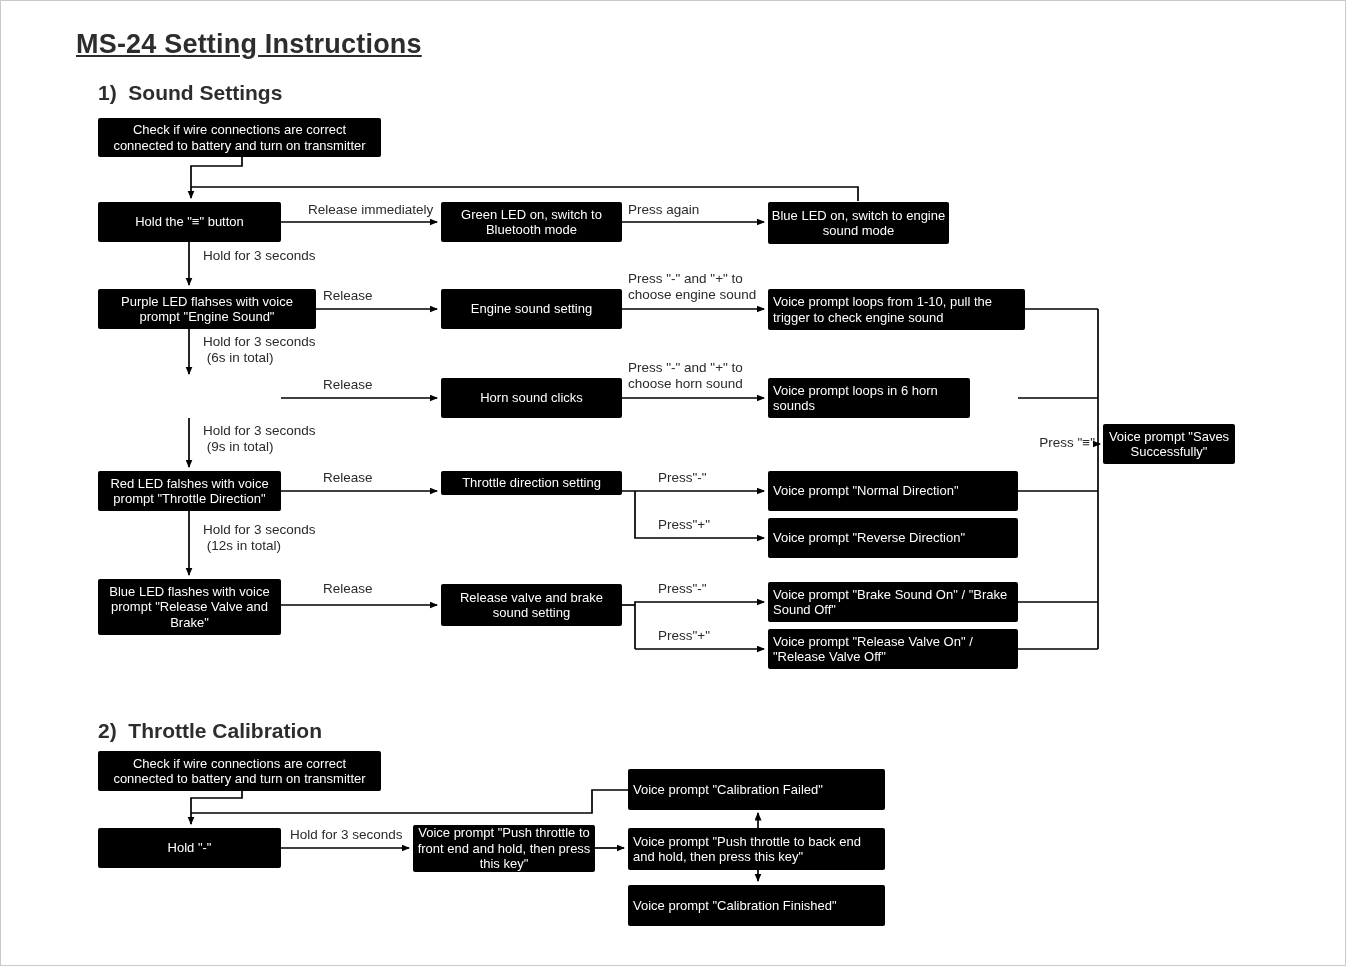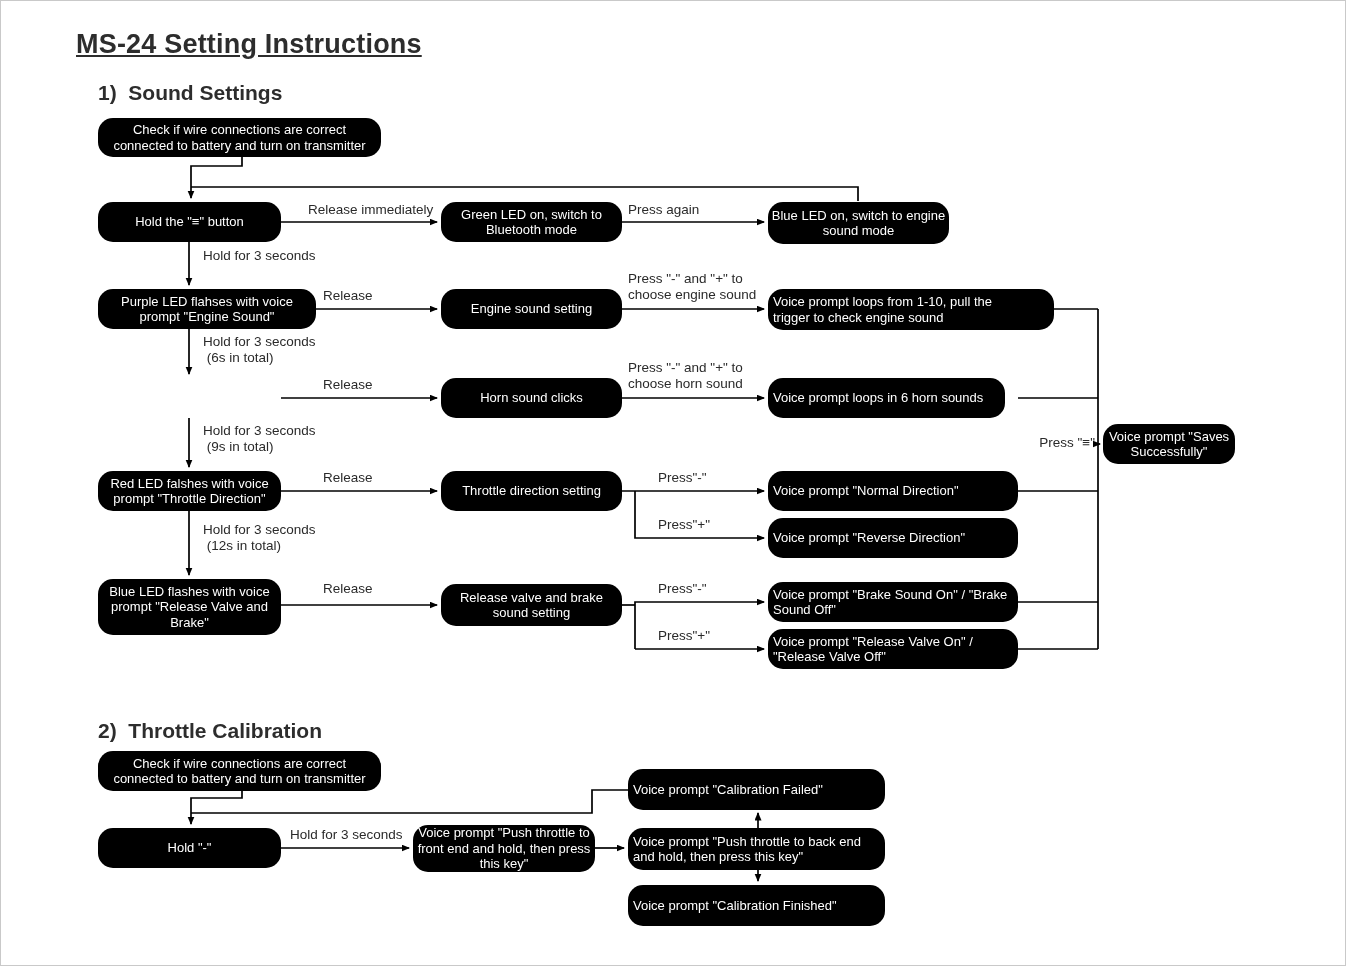--- a/index.html
+++ b/index.html
@@ -18,21 +18,21 @@
     white-space:pre;letter-spacing:.2px;text-decoration:underline;
   }
   .h2{
     position:absolute;
     font-size:21px;font-weight:bold;color:#2d2d2d;
     white-space:pre;
   }
   .box{
     position:absolute;
     background:#000;color:#fff;
-    border-radius:15px;
+    border-radius:2px;
     display:flex;align-items:center;
     font-size:13px;line-height:15.5px;
     white-space:pre-line;
     box-sizing:border-box;
   }
   .c{justify-content:center;text-align:center;padding:0 2px;}
   .l{justify-content:flex-start;text-align:left;padding:0 5px;}
   .lbl{
     position:absolute;
     font-size:13.5px;line-height:15.5px;color:#2a2a2a;
@@ -97,29 +97,29 @@
   <div class="box c" style="left:97px;top:117px;width:283px;height:39px">Check if wire connections are correct
 connected to battery and turn on transmitter</div>
   <div class="box c" style="left:97px;top:201px;width:183px;height:40px">Hold the "≡" button</div>
   <div class="box c" style="left:767px;top:201px;width:181px;height:42px">Blue LED on, switch to engine
 sound mode</div>
   <div class="box c" style="left:440px;top:201px;width:181px;height:40px">Green LED on, switch to
 Bluetooth mode</div>
   <div class="box c" style="left:97px;top:288px;width:218px;height:40px">Purple LED flahses with voice
 prompt "Engine Sound"</div>
   <div class="box c" style="left:440px;top:288px;width:181px;height:40px">Engine sound setting</div>
-  <div class="box l" style="left:767px;top:288px;width:286px;height:41px">Voice prompt loops from 1-10, pull the
+  <div class="box l" style="left:767px;top:288px;width:257px;height:41px">Voice prompt loops from 1-10, pull the
 trigger to check engine sound</div>
   <div class="box c" style="left:440px;top:377px;width:181px;height:40px">Horn sound clicks</div>
-  <div class="box l" style="left:767px;top:377px;width:237px;height:40px">Voice prompt loops in 6 horn sounds</div>
+  <div class="box l" style="left:767px;top:377px;width:202px;height:40px">Voice prompt loops in 6 horn sounds</div>
   <div class="box c" style="left:1102px;top:423px;width:132px;height:40px">Voice prompt "Saves
 Successfully"</div>
   <div class="box c" style="left:97px;top:470px;width:183px;height:40px">Red LED falshes with voice
 prompt "Throttle Direction"</div>
-  <div class="box c" style="left:440px;top:470px;width:181px;height:40px">Throttle direction setting</div>
+  <div class="box c" style="left:440px;top:470px;width:181px;height:24px">Throttle direction setting</div>
   <div class="box l" style="left:767px;top:470px;width:250px;height:40px">Voice prompt "Normal Direction"</div>
   <div class="box l" style="left:767px;top:517px;width:250px;height:40px">Voice prompt "Reverse Direction"</div>
   <div class="box c" style="left:97px;top:578px;width:183px;height:56px">Blue LED flashes with voice
 prompt "Release Valve and
 Brake"</div>
   <div class="box c" style="left:440px;top:583px;width:181px;height:42px">Release valve and brake
 sound setting</div>
   <div class="box l" style="left:767px;top:581px;width:250px;height:40px">Voice prompt "Brake Sound On" / "Brake
 Sound Off"</div>
   <div class="box l" style="left:767px;top:628px;width:250px;height:40px">Voice prompt "Release Valve On" /

